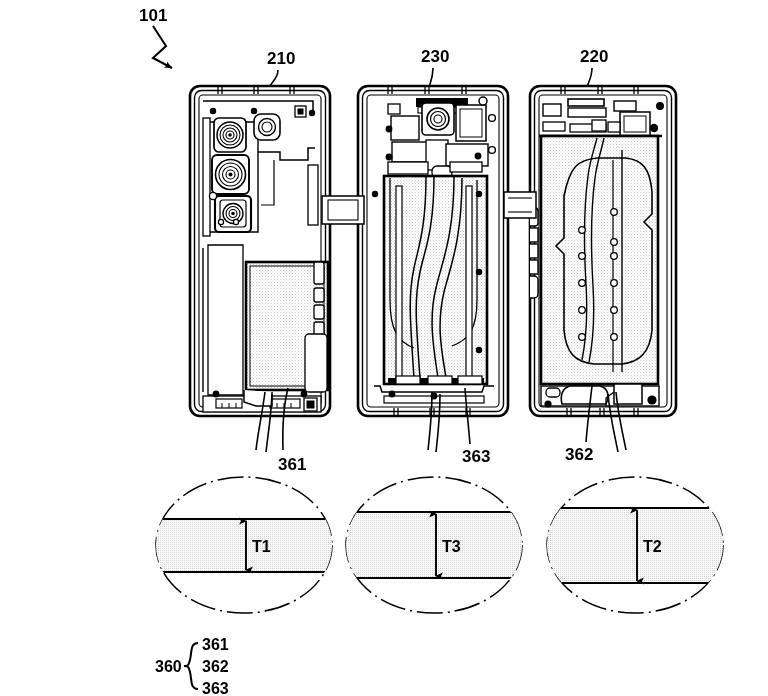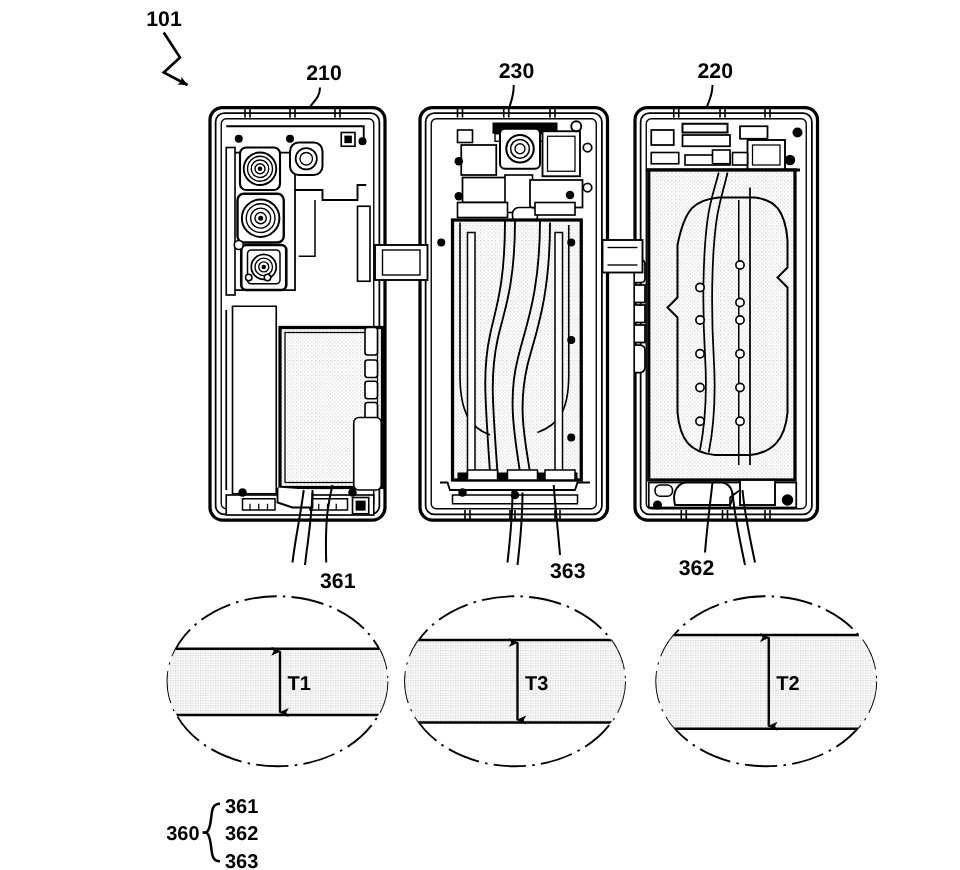--- a/index.html
+++ b/index.html
@@ -1,18 +1,18 @@
 <!DOCTYPE html>
 <html><head>
 <meta charset="utf-8">
 <style>
   html,body{margin:0;padding:0;background:#ffffff;}
   body{width:768px;height:696px;overflow:hidden;
        font-family:"Liberation Sans",sans-serif;color:#000;}
-  #stage{position:relative;width:688px;height:696px;background:#fff;}
+  #stage{position:relative;width:688px;height:696px;background:#fff;padding-left:22px;}
   svg{display:block;}
   .lbl{font-family:"Liberation Sans",sans-serif;font-weight:bold;fill:#000;}
   .lbl-ref{font-size:17px;}
   .lbl-t{font-size:16px;}
   .lbl-leg{font-size:16px;}
 </style>
 </head>
 <body>
 
 <div id="stage">

